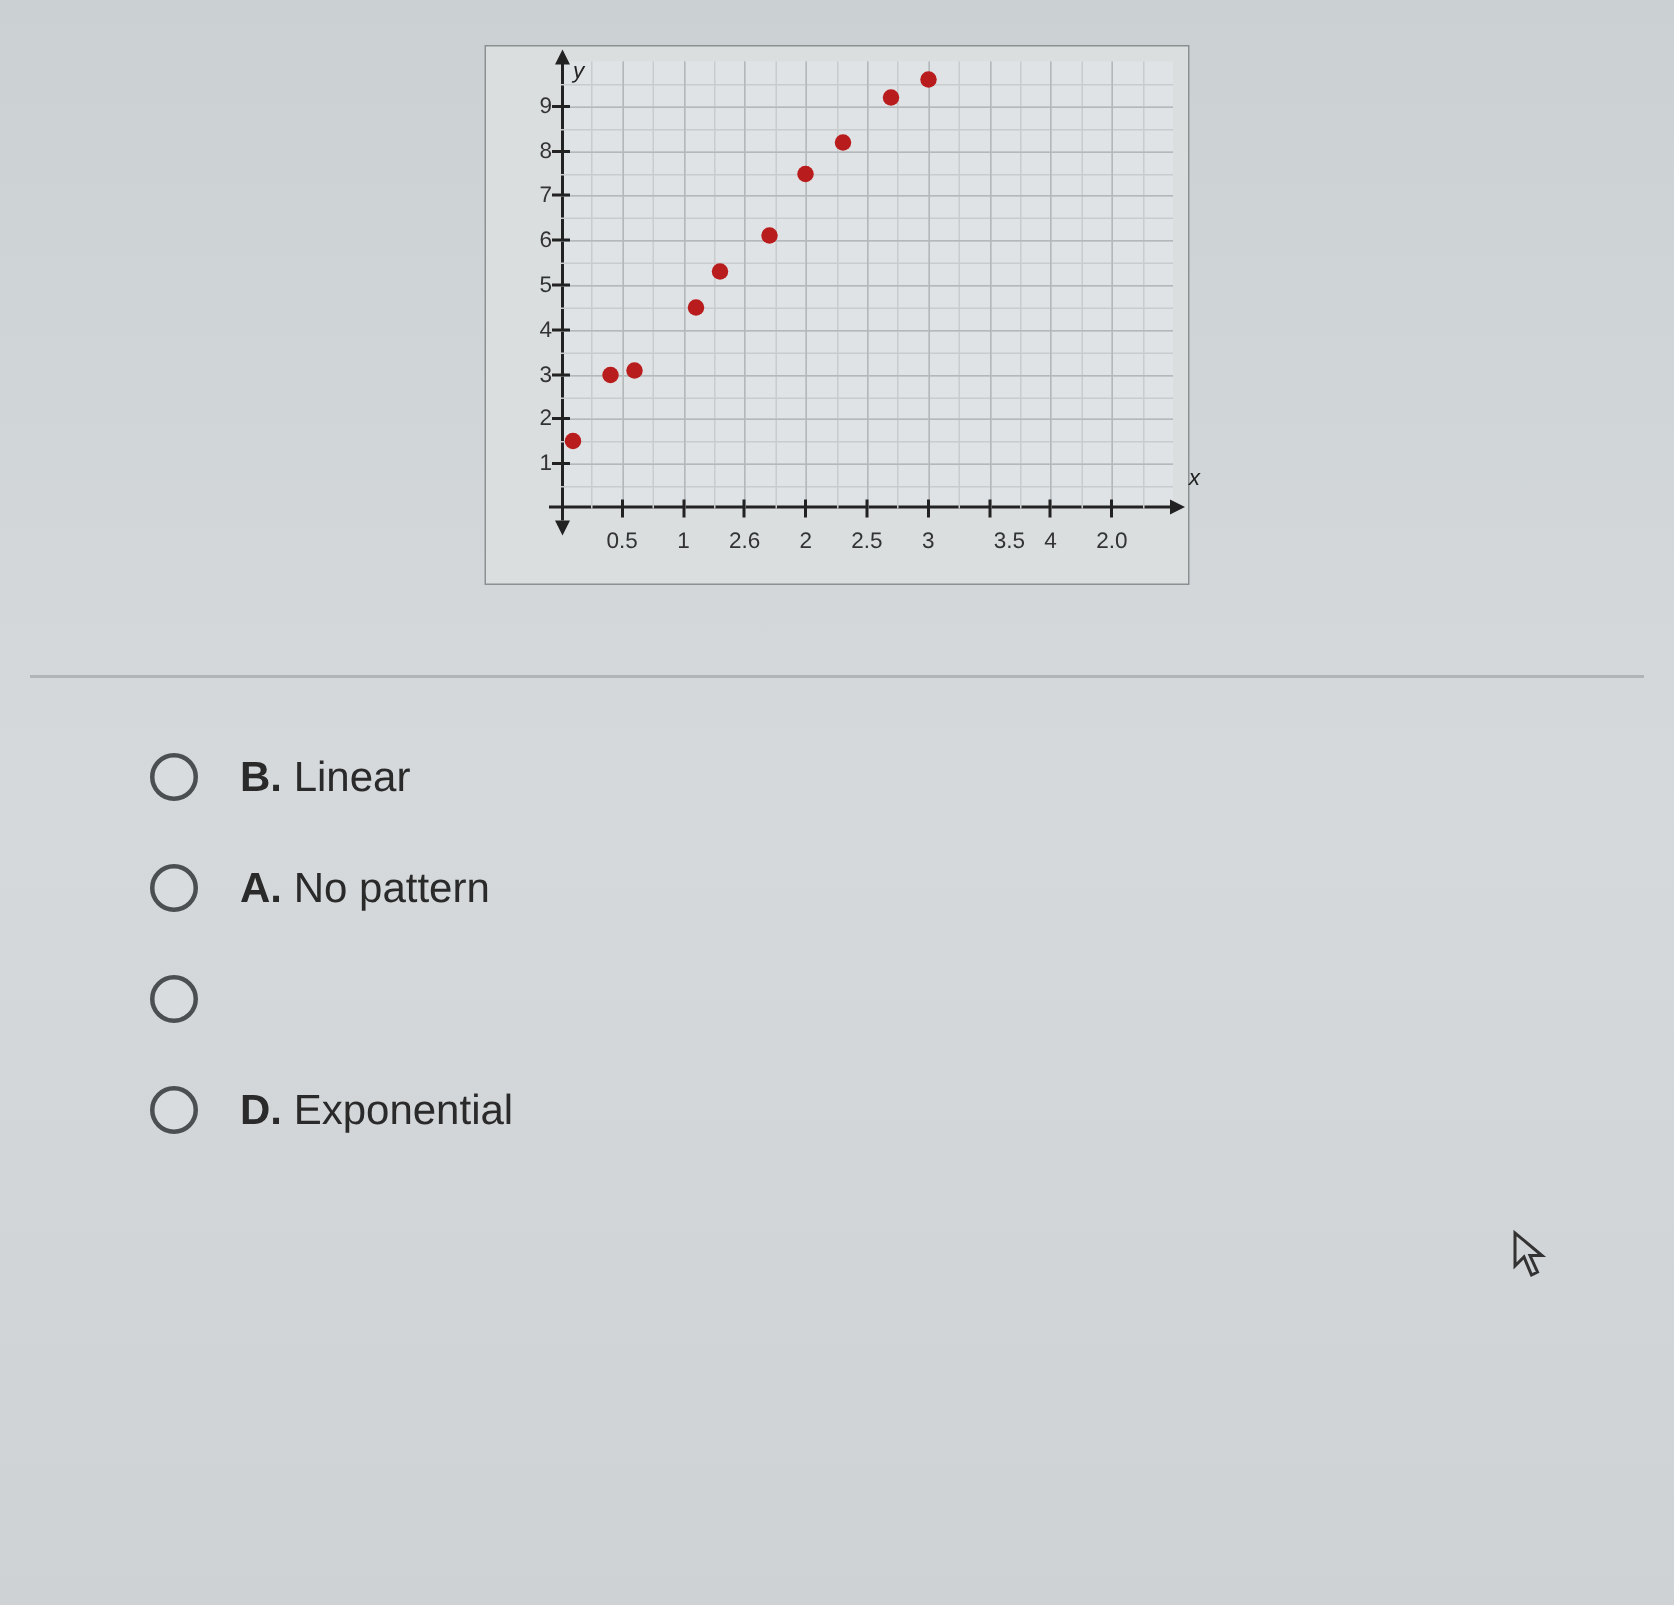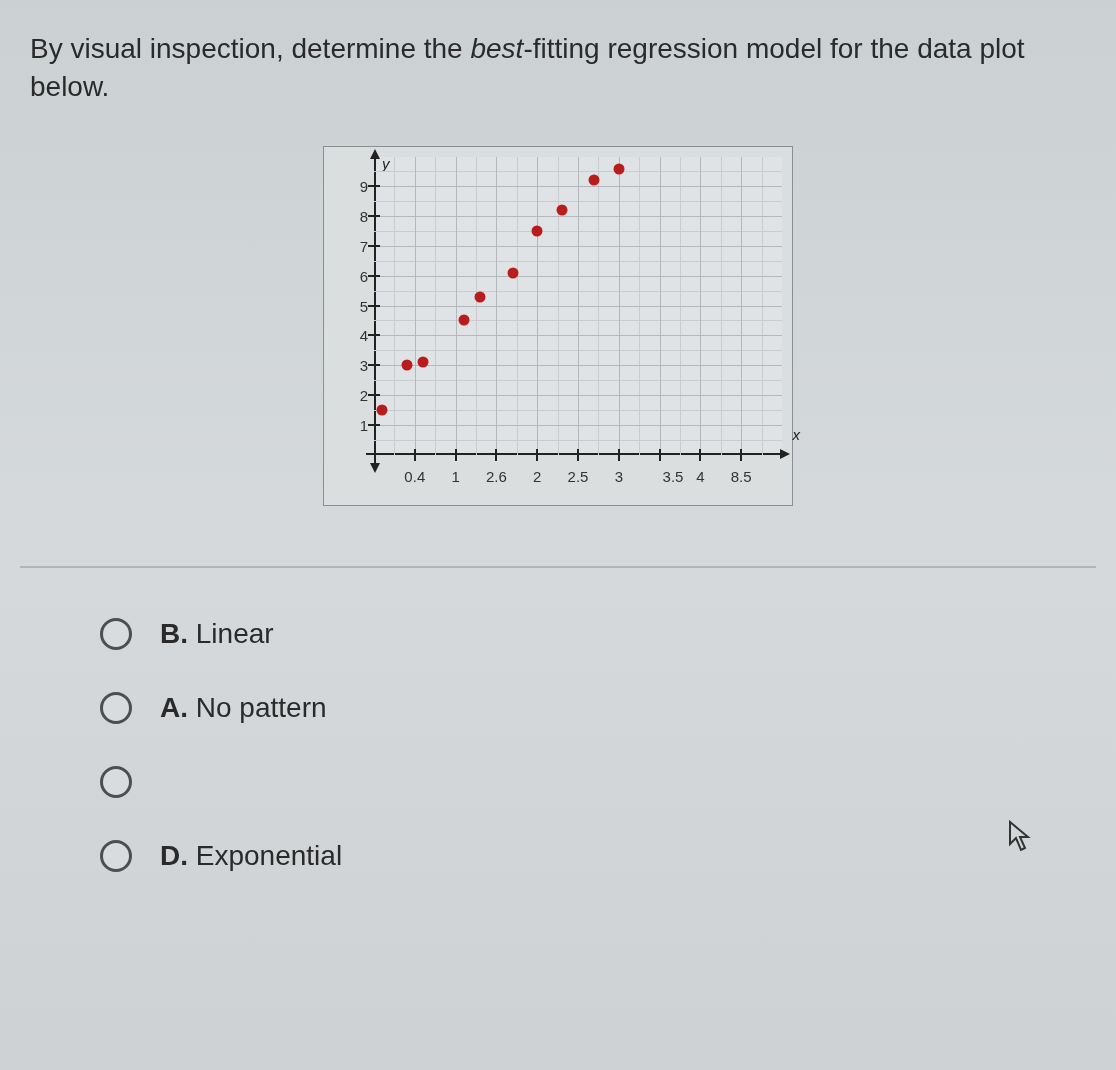--- a/index.html
+++ b/index.html
@@ -155,23 +155,20 @@
     bottom: 210px;
     font-size: 32px;
     color: #333;
   }
 </style>
 </head>
 <body>
 
 <div class="page">
 
-  <div class="question-text">
-    <span>By visual inspection, determine the </span><em>best</em><span>-fitting regression model for the data plot below.</span>
-  </div>
 
   <div class="chart-wrap">
     <div class="chart">
       <div class="plot-area" id="plot">
         <div class="axis-y"></div>
         <div class="axis-x"></div>
         <div class="arrow-up"></div>
         <div class="arrow-down"></div>
         <div class="arrow-right"></div>
         <span class="axis-name-y">y</span>
@@ -209,21 +206,21 @@
           <div class="grid-line-h sub-h" style="top: 119.2px;"></div>
           <div class="grid-line-h sub-h" style="top: 104.3px;"></div>
           <div class="grid-line-h sub-h" style="top: 89.4px;"></div>
           <div class="grid-line-h sub-h" style="top: 74.5px;"></div>
           <div class="grid-line-h sub-h" style="top: 59.6px;"></div>
           <div class="grid-line-h sub-h" style="top: 44.7px;"></div>
           <div class="grid-line-h sub-h" style="top: 29.8px;"></div>
           <div class="grid-line-h sub-h" style="top: 14.9px;"></div>
           <div class="grid-line-v" style="left: 40.8px;"></div>
           <div class="tick-x" style="left: 39.8px;"></div>
-          <div class="xlabel" style="left: 40.8px;">0.4</div>
+          <div class="xlabel" style="left: 40.8px;">0.5</div>
           <div class="grid-line-v" style="left: 81.6px;"></div>
           <div class="tick-x" style="left: 80.6px;"></div>
           <div class="xlabel" style="left: 81.6px;">1</div>
           <div class="grid-line-v" style="left: 122.4px;"></div>
           <div class="tick-x" style="left: 121.4px;"></div>
           <div class="xlabel" style="left: 122.4px;">2.6</div>
           <div class="grid-line-v" style="left: 163.2px;"></div>
           <div class="tick-x" style="left: 162.2px;"></div>
           <div class="xlabel" style="left: 163.2px;">2</div>
           <div class="grid-line-v" style="left: 204px;"></div>
@@ -233,21 +230,21 @@
           <div class="tick-x" style="left: 243.8px;"></div>
           <div class="xlabel" style="left: 244.8px;">3</div>
           <div class="grid-line-v" style="left: 285.6px;"></div>
           <div class="tick-x" style="left: 284.6px;"></div>
           <div class="xlabel" style="left: 299px;">3.5</div>
           <div class="grid-line-v" style="left: 326.4px;"></div>
           <div class="tick-x" style="left: 325.4px;"></div>
           <div class="xlabel" style="left: 326.4px;">4</div>
           <div class="grid-line-v" style="left: 367.2px;"></div>
           <div class="tick-x" style="left: 366.2px;"></div>
-          <div class="xlabel" style="left: 367.2px;">8.5</div>
+          <div class="xlabel" style="left: 367.2px;">2.0</div>
           <div class="grid-line-h" style="top: 268.2px;"></div>
           <div class="tick-y" style="top: 267.2px;"></div>
           <div class="ylabel" style="top: 268.2px;">1</div>
           <div class="grid-line-h" style="top: 238.4px;"></div>
           <div class="tick-y" style="top: 237.4px;"></div>
           <div class="ylabel" style="top: 238.4px;">2</div>
           <div class="grid-line-h" style="top: 208.6px;"></div>
           <div class="tick-y" style="top: 207.6px;"></div>
           <div class="ylabel" style="top: 208.6px;">3</div>
           <div class="grid-line-h" style="top: 178.8px;"></div>

